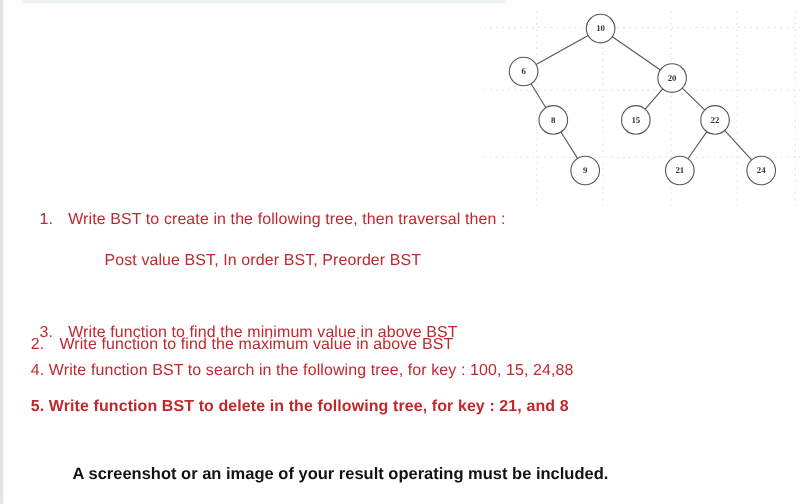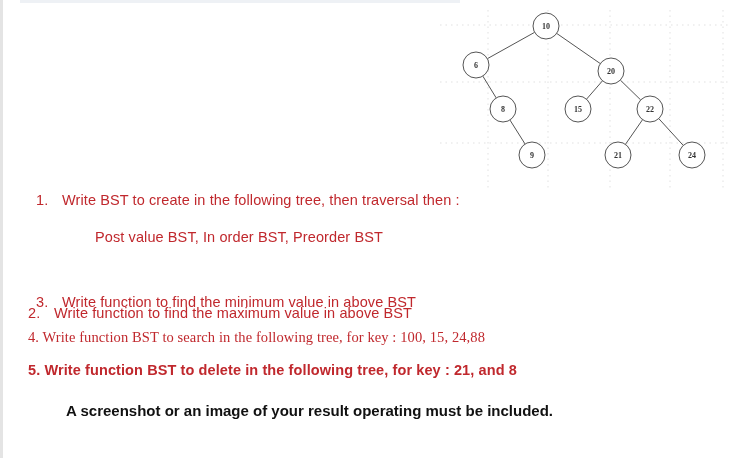--- a/index.html
+++ b/index.html
@@ -14,21 +14,21 @@
     .tree svg { width: 289px; height: 190px; }
     .node-circle { fill: #fff; stroke: #555; stroke-width: 1; }
     .node-text { font-family: "Liberation Serif", serif; font-size: 8px; fill: #333; text-anchor: middle; dominant-baseline: central; }
     .edge { stroke: #555; stroke-width: 1; }
     .grid { stroke: #ccc; stroke-width: 0.6; stroke-dasharray: 1.5 4; }
     .line {
       position: absolute; color: #c0282d; font-size: 14.5px; white-space: nowrap;
       letter-spacing: 0.1px;
     }
     .num { display: inline-block; width: 26px; }
-    .note { position: absolute; left: 66px; top: 402px; color: #111; font-size: 15px; font-weight: bold; white-space: nowrap; }
+    .note { position: absolute; left: 66px; top: 422px; color: #111; font-size: 15px; font-weight: bold; white-space: nowrap; }
   </style>
 </head>
 <body>
 
 <div class="left-edge"></div>
 <div class="top-strip"></div>
 
 <div class="tree">
   <svg id="tree-svg" viewBox="0 0 289 190">
     <g id="grid-lines">
@@ -97,20 +97,20 @@
 </div>
 <div class="line" style="left:95px; top:229px;">
   <span>Post value BST, In order BST, Preorder  BST</span>
 </div>
 <div class="line" style="left:28px; top:262px;margin-top:43px;">
   <span class="num">2.</span><span>Write function to find the maximum value in above BST</span>
 </div>
 <div class="line" style="left:36px; top:294px;">
   <span class="num">3.</span><span>Write function to find the minimum value in above BST</span>
 </div>
-<div class="line" style="left:28px; top:329px;font-family:Liberation Serif, serif;">
+<div class="line" style="left:28px; top:329px;">
   <span>4. Write function BST to search in the following tree, for key : 100, 15, 24,88</span>
 </div>
 <div class="line" style="left:28px; top:362px;font-weight:bold;">
   <span>5. Write function BST to delete  in the following tree, for key : 21, and 8</span>
 </div>
 
 <div class="note">A screenshot or an image of your result operating must be included.</div>
 
 </body></html>

